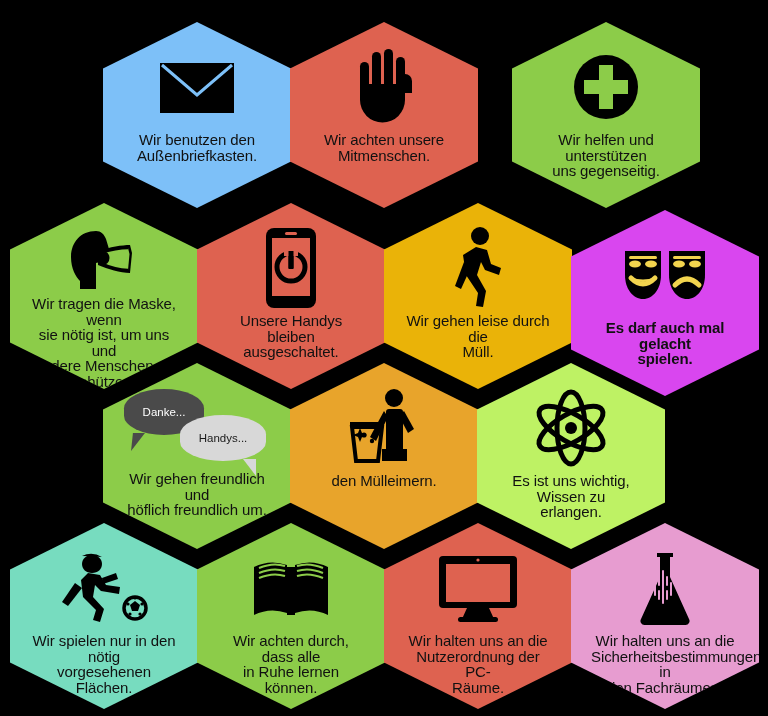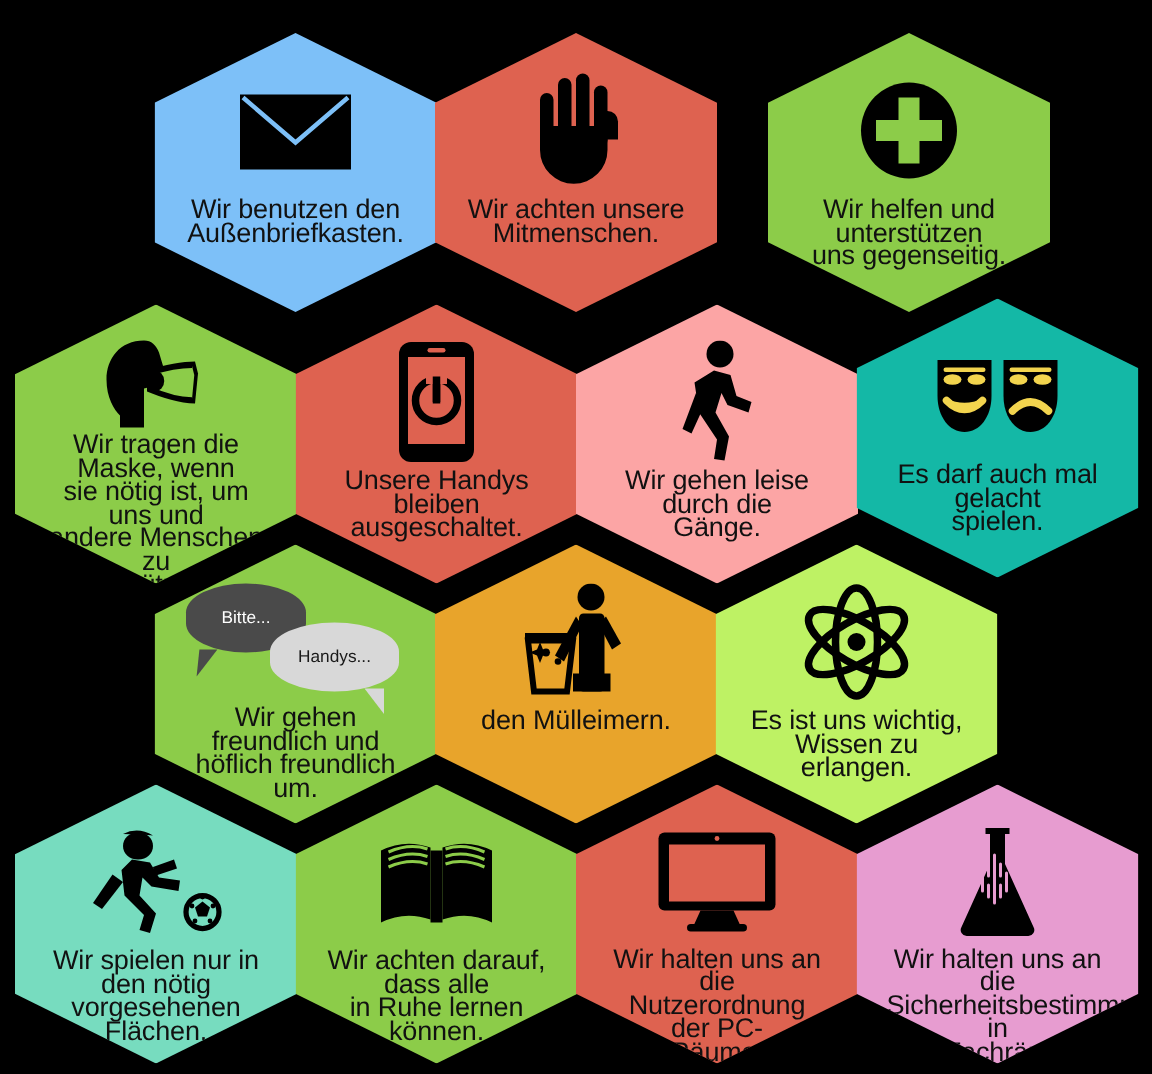--- a/index.html
+++ b/index.html
@@ -47,21 +47,21 @@
     margin-top: 22px;
     display: flex;
     align-items: center;
     justify-content: center;
   }
   .icon-wrap svg { display: block; }
   .hex-label {
     margin-top: 2px;
     width: 148px;
     text-align: center;
-    font-size: 18px;
+    font-size: 15px;
     line-height: 15.5px;
     color: #111111;
     font-family: "Liberation Sans", sans-serif;
     letter-spacing: -0.1px;
   }
 
   
   .bubbles { position: relative; width: 150px; height: 86px; }
   .bub {
     position: absolute;
@@ -186,39 +186,39 @@
           <rect x="24.5" y="25" width="5" height="17" fill="#000"></rect>
         </svg>
       </div>
       <div class="hex-label">
         <div>Unsere Handys bleiben</div>
         <div>ausgeschaltet.</div>
       </div>
     </div>
   </div>
 
-  <div class="hex" style="left:384px; top:203px; background:#fca5a5;">
+  <div class="hex" style="left:384px; top:203px; background:#eab308;">
     <div class="hex-inner">
       <div class="icon-wrap">
         <svg width="58" height="82" viewBox="0 0 58 82">
           <g fill="#000">
             <circle cx="31" cy="9" r="9"></circle>
             <path d="M27 20 l11 3 l4 14 l10 4 l-2 7 l-14 -5 l-4 -8 l-4 13 l9 16 l-3 16 l-7 -1 l2 -13 l-12 -18 l-3 -20 z"></path>
             <path d="M22 40 l-10 22 l-6 -3 l9 -24 z"></path>
           </g>
         </svg>
       </div>
       <div class="hex-label">
         <div>Wir gehen leise durch die</div>
-        <div>Gänge.</div>
-      </div>
-    </div>
-  </div>
-
-  <div class="hex" style="left:571px; top:199px; background:#14b8a6;">
+        <div>Müll.</div>
+      </div>
+    </div>
+  </div>
+
+  <div class="hex" style="left:571px; top:210px; background:#d946ef;font-weight:bold;">
     <div class="hex-inner">
       <div class="icon-wrap">
         <svg width="88" height="56" viewBox="0 0 88 56">
           <g fill="#000">
             <path d="M4 4 h36 v24 c0 14 -8 24 -18 24 s-18 -10 -18 -24 z"></path>
             <path d="M48 4 h36 v24 c0 14 -8 24 -18 24 s-18 -10 -18 -24 z"></path>
           </g>
           <g fill="#F2D44E">
             <ellipse cx="14" cy="17" rx="6" ry="3.5"></ellipse>
             <ellipse cx="30" cy="17" rx="6" ry="3.5"></ellipse>
@@ -239,21 +239,21 @@
         <div>spielen.</div>
       </div>
     </div>
   </div>
 
   <div class="hex" style="left:103px; top:363px; background:#8CCC49;">
     <div class="hex-inner">
       <div class="icon-wrap">
         <div class="bubbles">
           <div class="bub bub-a">
-            <span>Bitte...</span>
+            <span>Danke...</span>
           </div>
           <div class="bub bub-b">
             <span>Handys...</span>
           </div>
         </div>
       </div>
       <div class="hex-label" style="margin-top:0px;">
         <div>Wir gehen freundlich und</div>
         <div>höflich freundlich um.</div>
       </div>
@@ -347,21 +347,21 @@
             <path d="M8 11 q14 -6 26 -2"></path>
             <path d="M8 16 q14 -6 26 -2"></path>
             <path d="M8 21 q14 -6 26 -2"></path>
             <path d="M72 11 q-14 -6 -26 -2"></path>
             <path d="M72 16 q-14 -6 -26 -2"></path>
             <path d="M72 21 q-14 -6 -26 -2"></path>
           </g>
         </svg>
       </div>
       <div class="hex-label">
-        <div>Wir achten darauf, dass alle</div>
+        <div>Wir achten durch, dass alle</div>
         <div>in Ruhe lernen können.</div>
       </div>
     </div>
   </div>
 
   <div class="hex" style="left:384px; top:523px; background:#DE6250;">
     <div class="hex-inner">
       <div class="icon-wrap">
         <svg width="84" height="70" viewBox="0 0 84 70">
           <rect x="3" y="3" width="78" height="52" rx="4" fill="#000"></rect>

